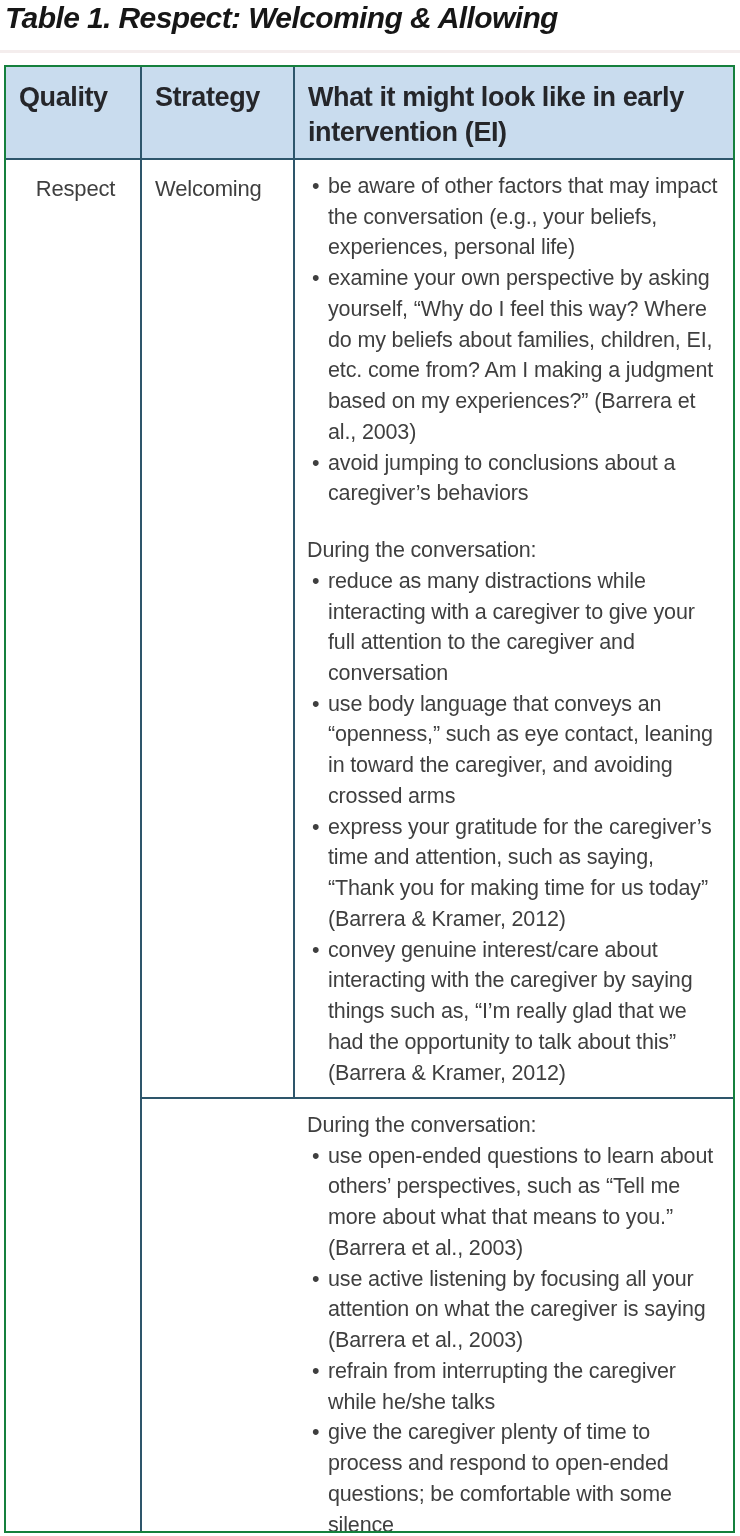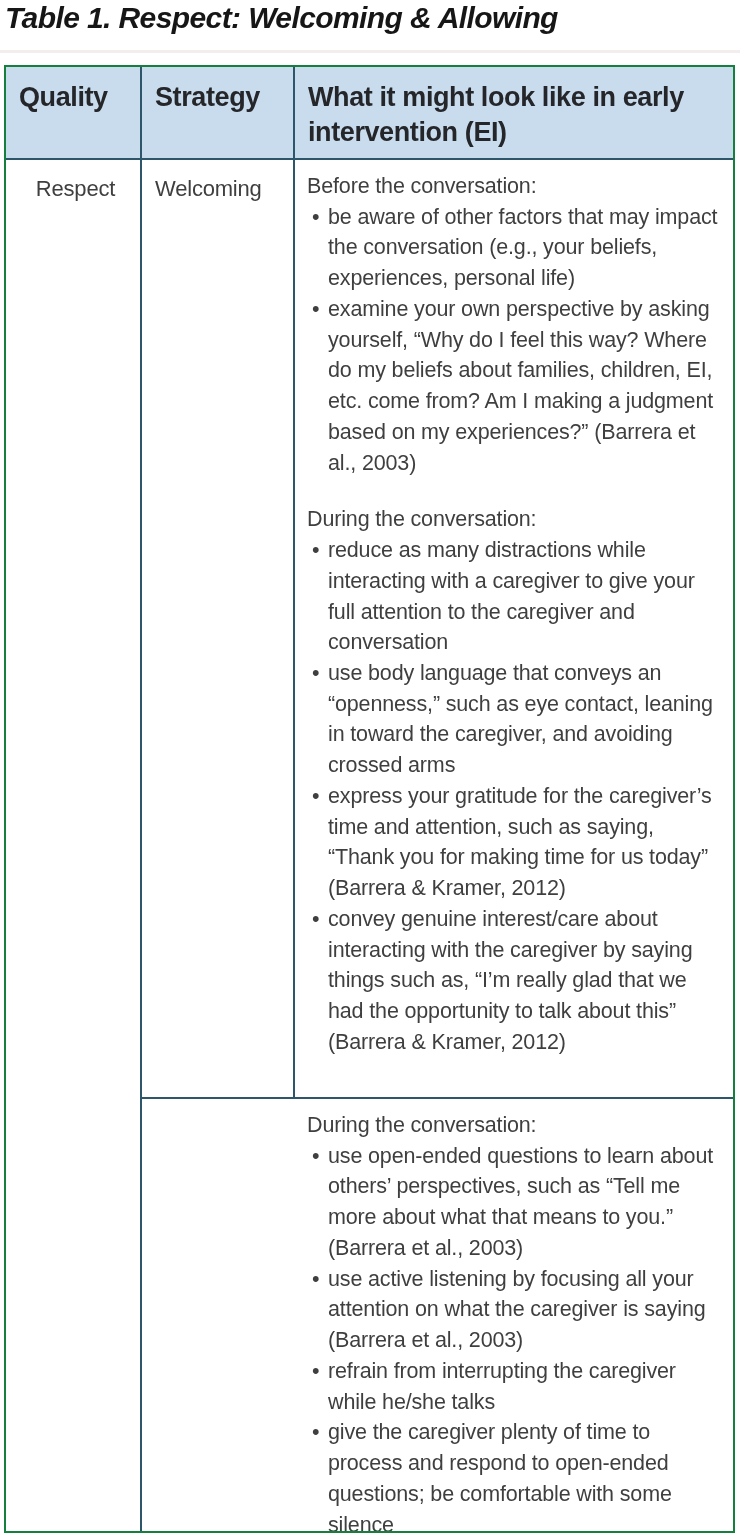--- a/index.html
+++ b/index.html
@@ -119,24 +119,24 @@
     <div class="cell hcell vline">Quality</div>
     <div class="cell hcell vline">Strategy</div>
     <div class="cell hcell">What it might look like in early intervention (EI)</div>
 
     <div class="cell quality-cell vline">Respect</div>
 
     <div class="cell strategy-cell vline rowline" style="grid-row:2;">Welcoming</div>
 
     <div class="cell content-cell rowline" style="grid-row:2;">
       <div class="section">
-        <p class="sec-heading">Before the conversation:</p>
         <ul class="bullet-list">
           <li>be aware of other factors that may impact the conversation (e.g., your beliefs, experiences, personal life)</li>
           <li>examine your own perspective by asking yourself, “Why do I feel this way? Where do my beliefs about families, children, EI, etc. come from? Am I making a judgment based on my experiences?” (Barrera et al., 2003)</li>
+          <li>avoid jumping to conclusions about a caregiver’s behaviors</li>
         </ul>
       </div>
       <div class="section">
         <p class="sec-heading">During the conversation:</p>
         <ul class="bullet-list">
           <li>reduce as many distractions while interacting with a caregiver to give your full attention to the caregiver and conversation</li>
           <li>use body language that conveys an “openness,” such as eye contact, leaning in toward the caregiver, and avoiding crossed arms</li>
           <li>express your gratitude for the caregiver’s time and attention, such as saying, “Thank you for making time for us today” (Barrera &amp; Kramer, 2012)</li>
           <li>convey genuine interest/care about interacting with the caregiver by saying things such as, “I’m really glad that we had the opportunity to talk about this” (Barrera &amp; Kramer, 2012)</li>
         </ul>

